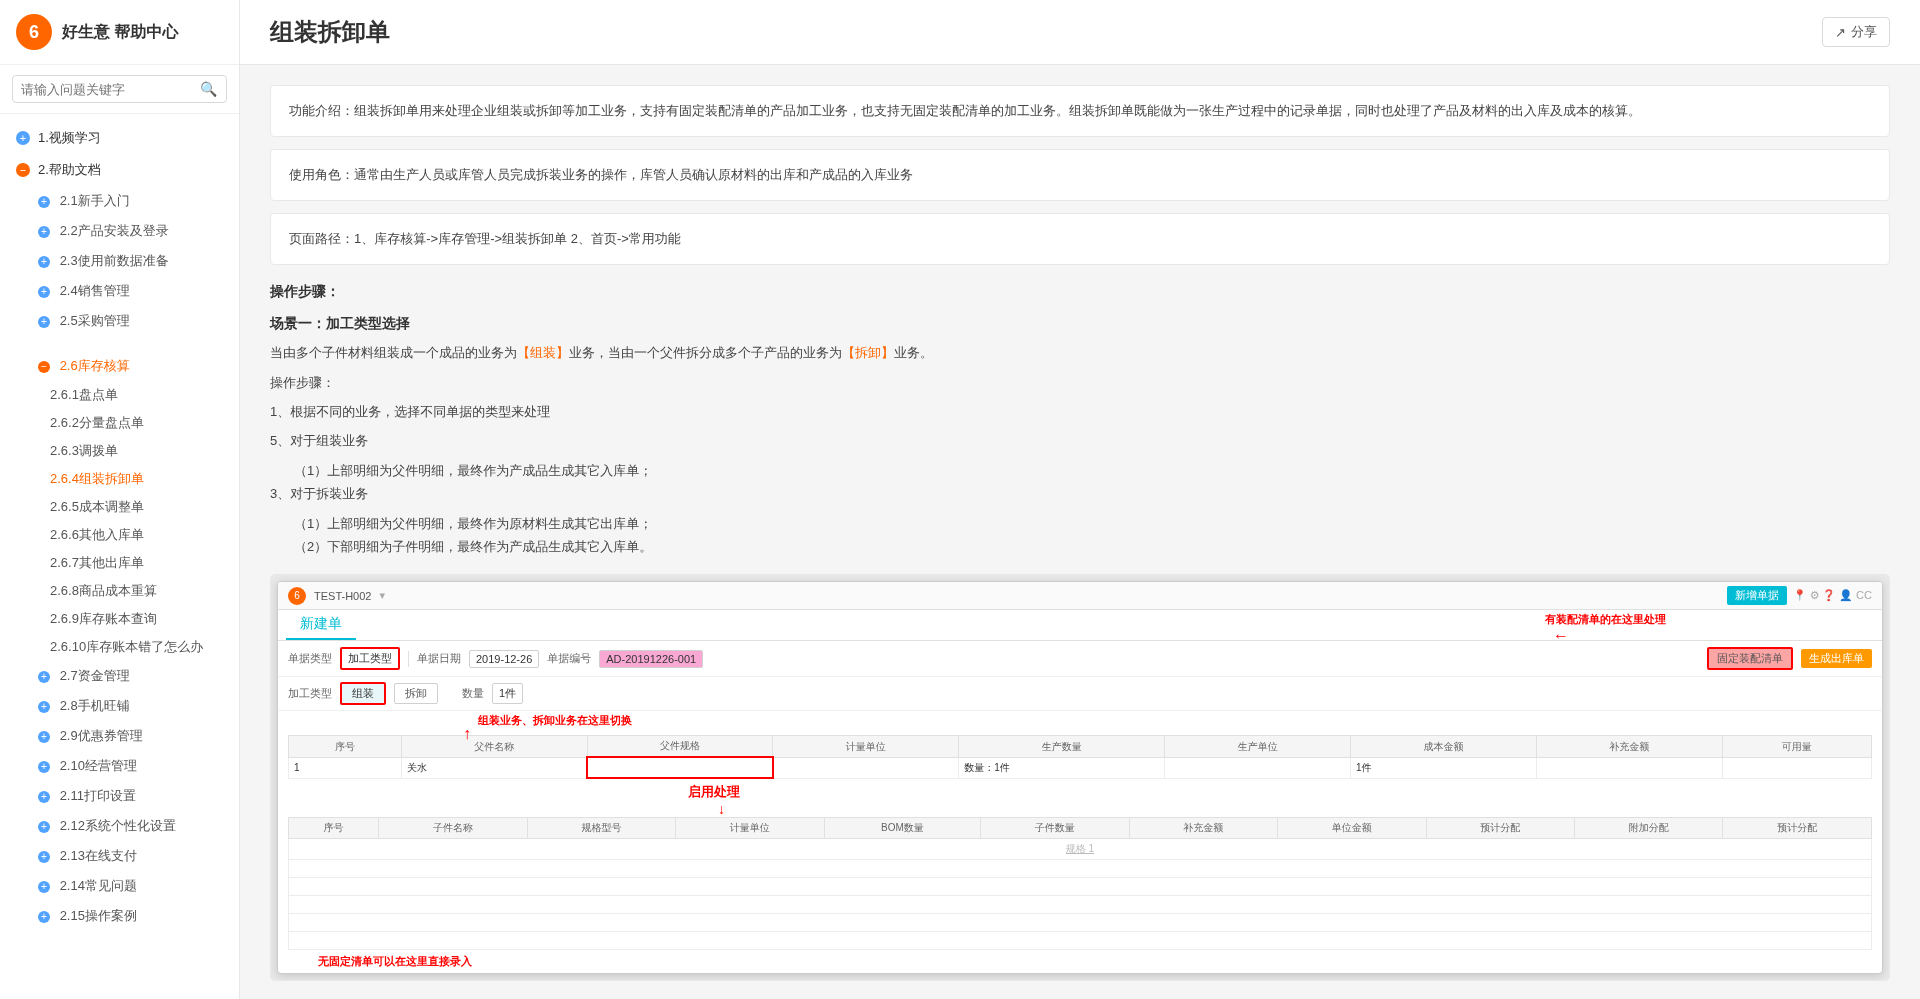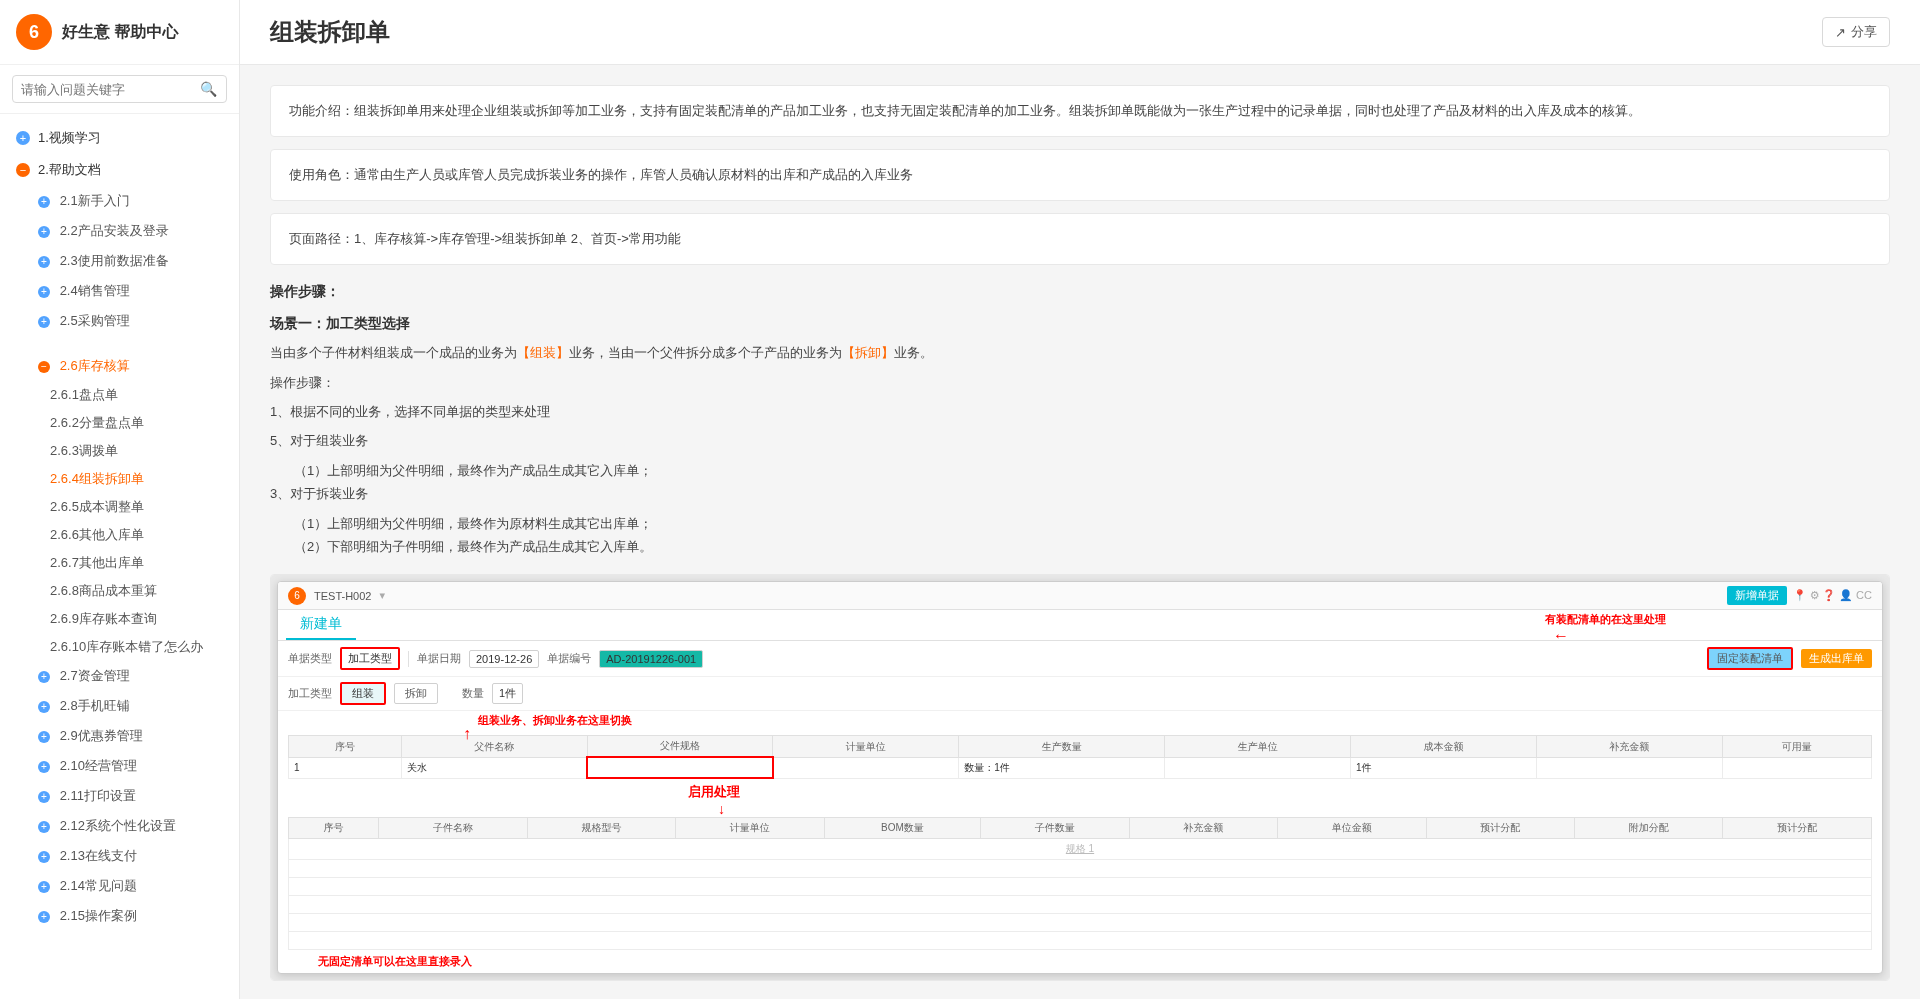--- a/index.html
+++ b/index.html
@@ -355,23 +355,23 @@
             <div style="padding:5px 14px;font-size:14px;border-bottom:2px solid #00bcd4;color:#00bcd4;">新建单</div>
           </div>
 
           <div style="background:#fff;padding:6px 10px;display:flex;align-items:center;gap:8px;border-bottom:1px solid #f0f0f0;flex-wrap:wrap;">
             <span style="font-size:11px;color:#666;">单据类型</span>
             <div style="border:2px solid red;padding:2px 6px;border-radius:2px;font-size:11px;color:#333;background:#fff;">加工类型</div>
             <div style="width:1px;height:16px;background:#e0e0e0;"></div>
             <span style="font-size:11px;color:#666;">单据日期</span>
             <div style="border:1px solid #d0d0d0;padding:2px 6px;border-radius:2px;font-size:11px;color:#333;background:#fff;">2019-12-26</div>
             <span style="font-size:11px;color:#666;">单据编号</span>
-            <div style="border:1px solid #d0d0d0;padding:2px 6px;border-radius:2px;font-size:11px;color:#333;background:#14b8a6;">AD-20191226-001</div>
+            <div style="border:1px solid #d0d0d0;padding:2px 6px;border-radius:2px;font-size:11px;color:#333;background:#f9a8d4;">AD-20191226-001</div>
             <div style="flex:1;"></div>
-            <div style="border:2px solid red;padding:2px 8px;border-radius:2px;font-size:11px;background:#7dd3fc;color:#555;">固定装配清单</div>
+            <div style="border:2px solid red;padding:2px 8px;border-radius:2px;font-size:11px;background:#fca5a5;color:#555;">固定装配清单</div>
             <div style="padding:2px 8px;border-radius:2px;font-size:11px;background:#f90;color:#fff;">生成出库单</div>
           </div>
 
           <div style="background:#fff;padding:5px 10px;display:flex;align-items:center;gap:8px;border-bottom:1px solid #f0f0f0;">
             <span style="font-size:11px;color:#666;">加工类型</span>
             <div style="border:2px solid red;padding:2px 10px;border-radius:2px;font-size:11px;color:#333;background:#e8f7f9;">组装</div>
             <div style="border:1px solid #d0d0d0;padding:2px 10px;border-radius:2px;font-size:11px;color:#555;background:#fff;">拆卸</div>
             <span style="font-size:11px;color:#666;margin-left:16px;">数量</span>
             <div style="border:1px solid #d0d0d0;padding:2px 6px;border-radius:2px;font-size:11px;color:#333;background:#fff;">1件</div>
           </div>

